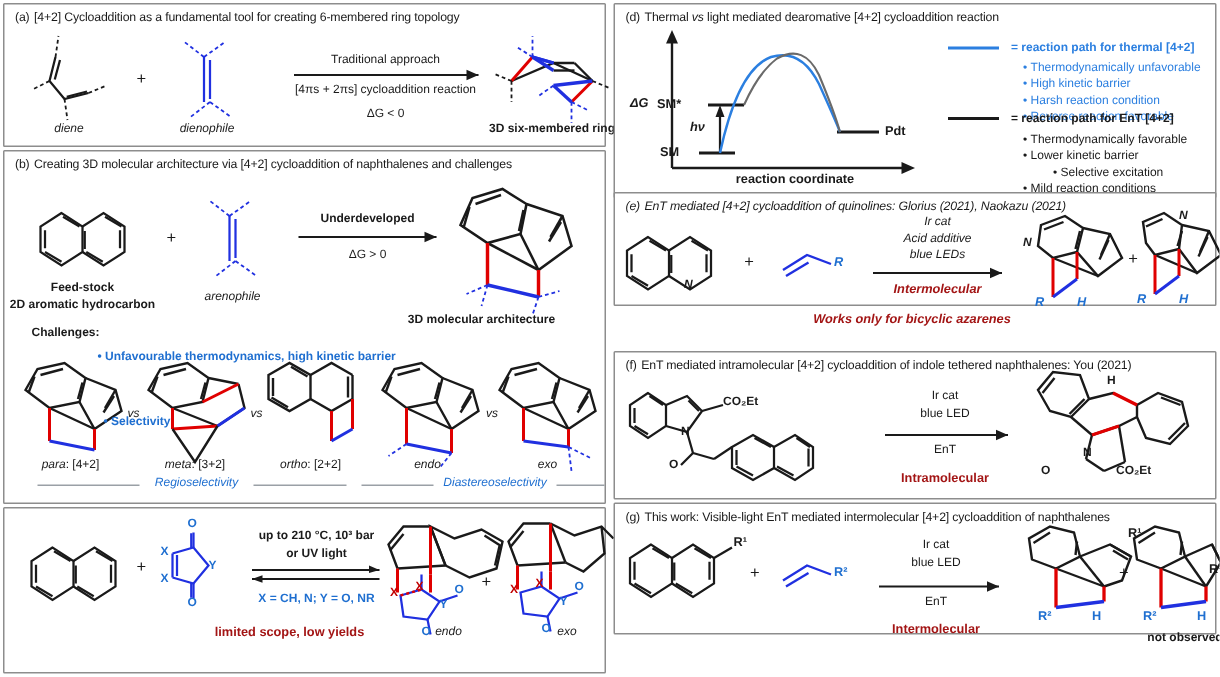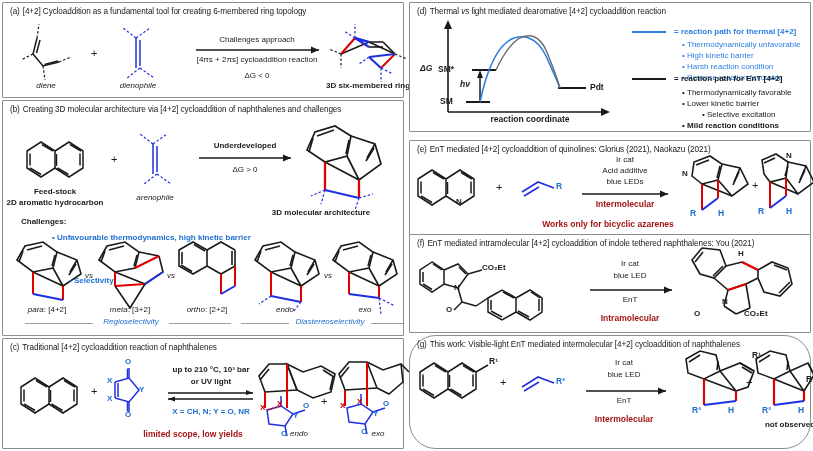--- a/index.html
+++ b/index.html
@@ -125,21 +125,21 @@
           </g>
           <g stroke="#1a1a1a" stroke-width="1.2" fill="none" stroke-dasharray="2.5,2">
             <path d="M338 38 L326 33"></path>
             <path d="M338 38 L338 52"></path>
             <path d="M392 38 L404 43"></path>
           </g>
         </svg>
         <span class="lab" style="left:88px; top:32px; font-size:11px;">+</span>
         <span class="lab i c" style="left:43px; top:66px;">diene</span>
         <span class="lab i c" style="left:135px; top:66px;">dienophile</span>
-        <span class="lab c" style="left:254px; top:20px;">Challenges approach</span>
+        <span class="lab c" style="left:254px; top:20px;">Traditional approach</span>
         <span class="lab c" style="left:254px; top:40px;">[4πs + 2πs] cycloaddition reaction</span>
         <span class="lab c" style="left:254px; top:56px;">ΔG &lt; 0</span>
         <span class="lab b c" style="left:365px; top:66px;">3D six-membered ring</span>
       </div>
     </div>
 
     <div class="panel" style="top:100px; height:236px;">
       <div class="panel-title">
         <span class="tag">(b)</span><span>Creating 3D molecular architecture via [4+2] cycloaddition of naphthalenes and challenges</span>
       </div>
@@ -302,21 +302,21 @@
 
         <span class="lab" style="left:108px; top:40px; font-size:11px;">+</span>
         <span class="lab b c" style="left:52px; top:74px;">Feed-stock</span>
         <span class="lab b c" style="left:52px; top:85px;">2D aromatic hydrocarbon</span>
         <span class="lab i c" style="left:152px; top:80px;">arenophile</span>
         <span class="lab b c" style="left:242px; top:28px;">Underdeveloped</span>
         <span class="lab c" style="left:242px; top:52px;">ΔG &gt; 0</span>
         <span class="lab b c" style="left:318px; top:95px;">3D molecular architecture</span>
 
         <span class="lab b" style="left:18px; top:104px;">Challenges:</span>
-        <span class="bullet-row" style="left:49px; top:119px;">•&nbsp;<span>Unfavourable thermodynamics, high kinetic barrier</span></span>
+        <span class="bullet-row" style="left:62px; top:119px;">•&nbsp;<span>Unfavourable thermodynamics, high kinetic barrier</span></span>
         <span class="bullet-row" style="left:66px; top:134px;margin-top:28px;">•&nbsp;<span>Selectivity</span></span>
 
         <span class="lab i c" style="left:44px; top:192px;"><span class="it">para</span><span style="font-style:normal;">: [4+2]</span></span>
         <span class="lab i c" style="left:127px; top:192px;"><span class="it">meta</span><span style="font-style:normal;">: [3+2]</span></span>
         <span class="lab i c" style="left:204px; top:192px;"><span class="it">ortho</span><span style="font-style:normal;">: [2+2]</span></span>
         <span class="lab i c" style="left:282px; top:192px;">endo</span>
         <span class="lab i c" style="left:362px; top:192px;">exo</span>
 
         <span class="lab i c" style="left:86px; top:158px;">vs</span>
         <span class="lab i c" style="left:168px; top:158px;">vs</span>
@@ -325,23 +325,20 @@
         <div class="hr-line" style="left:22px; top:209px; width:68px;"></div>
         <span class="lab i c blue" style="left:128px; top:204px;">Regioselectivity</span>
         <div class="hr-line" style="left:166px; top:209px; width:62px;"></div>
         <div class="hr-line" style="left:238px; top:209px; width:48px;"></div>
         <span class="lab i c blue" style="left:327px; top:204px;">Diastereoselectivity</span>
         <div class="hr-line" style="left:368px; top:209px; width:32px;"></div>
       </div>
     </div>
 
     <div class="panel" style="top:338px; height:111px;">
-      <div class="panel-title">
-        <span class="tag">(c)</span><span>Traditional [4+2] cycloaddition reaction of naphthalenes</span>
-      </div>
       <div class="body" style="height:91px;">
         <svg width="406" height="91">
 
           <g stroke="#1a1a1a" stroke-width="1.5" fill="none">
             <path d="M32 26 L18 35 L18 52 L32 61 L46 52 L46 35 Z"></path>
             <path d="M46 35 L60 26 L74 35 L74 52 L60 61 L46 52"></path>
             <path d="M21 37.5 L21 49.5"></path>
             <path d="M33 28.5 L44 35"></path>
             <path d="M47.5 50 L47.5 38"></path>
             <path d="M61 28.5 L72 35"></path>
@@ -489,25 +486,25 @@
         <span class="lab b blue2" style="left:264px; top:12px; font-size:8px;">= reaction path for thermal [4+2]</span>
         <span class="bullet-row" style="left:272px; top:24px; font-weight:normal; color:#2b7fe0;">•&nbsp;<span>Thermodynamically unfavorable</span></span>
         <span class="bullet-row" style="left:272px; top:35px; font-weight:normal; color:#2b7fe0;">•&nbsp;<span>High kinetic barrier</span></span>
         <span class="bullet-row" style="left:272px; top:46px; font-weight:normal; color:#2b7fe0;">•&nbsp;<span>Harsh reaction condition</span></span>
         <span class="bullet-row" style="left:272px; top:57px; font-weight:normal; color:#2b7fe0;">•&nbsp;<span>Reverse reaction favorable</span></span>
 
         <span class="lab b" style="left:264px; top:59px; font-size:8px;">= reaction path for EnT [4+2]</span>
         <span class="bullet-row" style="left:272px; top:72px; font-weight:normal; color:#1a1a1a;">•&nbsp;<span>Thermodynamically favorable</span></span>
         <span class="bullet-row" style="left:272px; top:83px; font-weight:normal; color:#1a1a1a;">•&nbsp;<span>Lower kinetic barrier</span></span>
         <span class="bullet-row" style="left:272px; top:94px; font-weight:normal; color:#1a1a1a;margin-left:20px;">•&nbsp;<span>Selective excitation</span></span>
-        <span class="bullet-row" style="left:272px; top:105px; font-weight:bold; color:#1a1a1a;">•&nbsp;<span>Mild reaction conditions</span></span>
+        <span class="bullet-row" style="left:272px; top:105px; font-weight:normal; color:#1a1a1a;">•&nbsp;<span>Mild reaction conditions</span></span>
       </div>
     </div>
 
-    <div class="panel" style="top:140px; height:98px;">
+    <div class="panel" style="top:128px; height:76px;font-style:italic;">
       <div class="panel-title">
         <span class="tag">(e)</span><span>EnT mediated [4+2] cycloaddition of quinolines: Glorius (2021), Naokazu (2021)</span>
       </div>
       <div class="body" style="height:78px;">
         <svg width="404" height="78">
 
           <g stroke="#1a1a1a" stroke-width="1.5" fill="none">
             <path d="M22 16 L8 25 L8 42 L22 51 L36 42 L36 25 Z"></path>
             <path d="M36 25 L50 16 L64 25 L64 42 L50 51 L36 42"></path>
             <path d="M11 27.5 L11 39.5"></path>
@@ -644,21 +641,21 @@
         <span class="lab c" style="left:220px; top:24px;">blue LED</span>
         <span class="lab c" style="left:220px; top:48px;">EnT</span>
         <span class="lab b darkred c" style="left:220px; top:66px; font-size:8.5px;">Intramolecular</span>
         <span class="lab b" style="left:328px; top:2px; font-size:8px;">H</span>
         <span class="lab b" style="left:312px; top:50px; font-size:8px;">N</span>
         <span class="lab b" style="left:284px; top:62px; font-size:8px;">O</span>
         <span class="lab b" style="left:334px; top:62px; font-size:8px;">CO₂Et</span>
       </div>
     </div>
 
-    <div class="panel" style="top:335px; height:114px;border-radius:27px;">
+    <div class="panel" style="top:335px; height:88px;">
       <div class="panel-title">
         <span class="tag">(g)</span><span>This work: Visible-light EnT mediated intermolecular [4+2] cycloaddition of naphthalenes</span>
       </div>
       <div class="body" style="height:94px;">
         <svg width="404" height="94">
 
           <g stroke="#1a1a1a" stroke-width="1.5" fill="none">
             <path d="M24 14 L10 23 L10 40 L24 49 L38 40 L38 23 Z"></path>
             <path d="M13 25.5 L13 37.5"></path>
             <path d="M25 16.5 L36 23"></path>

